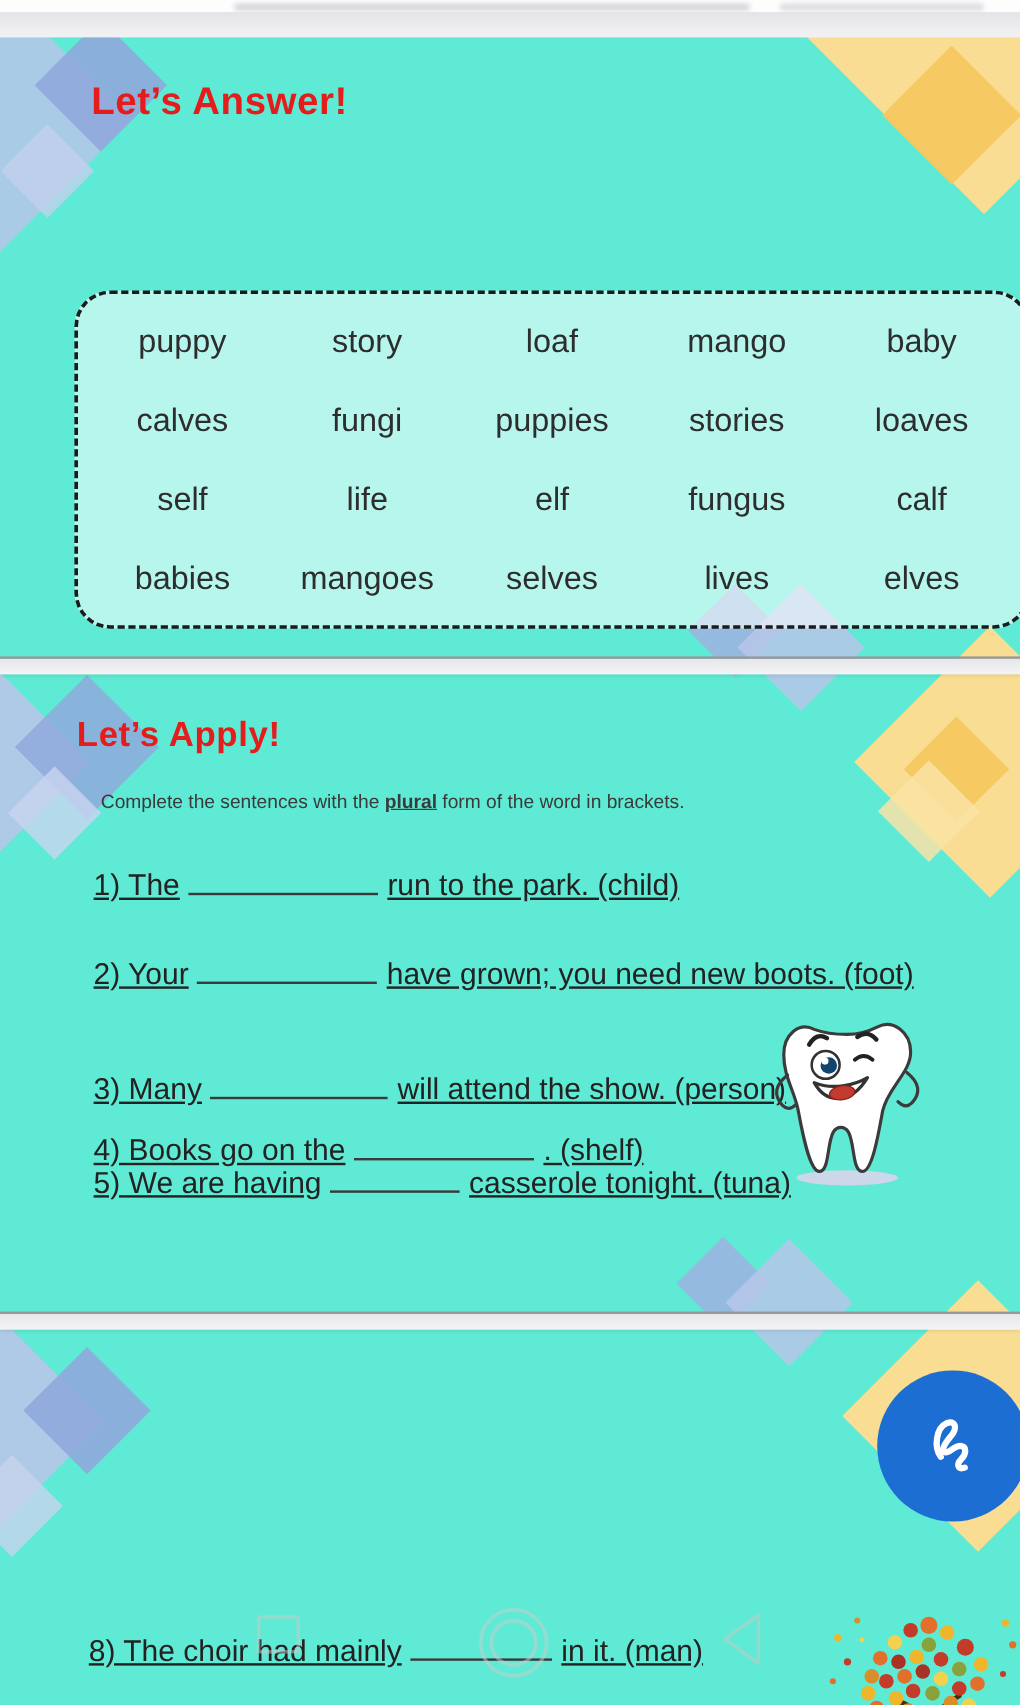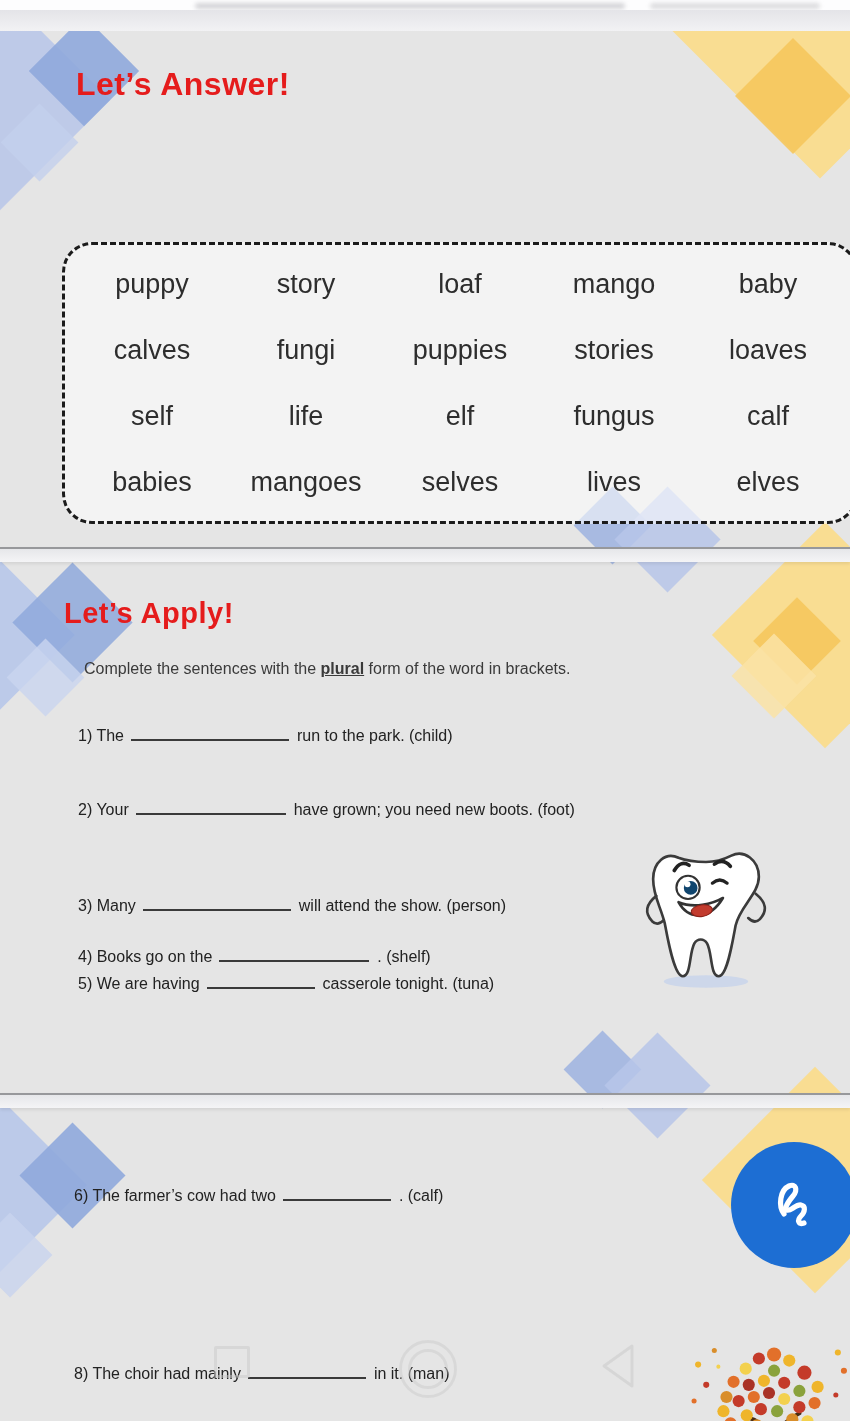--- a/index.html
+++ b/index.html
@@ -1,16 +1,16 @@
 <!DOCTYPE html>
 <html><head>
 <meta charset="utf-8">
 <style>
   html,body{margin:0;padding:0;background:#ffffff;}
-  .screen{position:relative;width:850px;height:1421px;background:#e5e5e5;overflow:hidden;
+  .screen{position:relative;width:850px;height:1421px;background:#5eead4;overflow:hidden;
           font-family:"Liberation Sans",sans-serif;color:#262626;}
 
   
   .statusbar{position:absolute;top:0;left:0;right:0;height:31px;background:#fdfdfe;z-index:4;}
   .statusbar .smudge{position:absolute;top:3px;left:195px;width:430px;height:6px;background:#b4b4b9;
                      filter:blur(2px);opacity:.55;border-radius:3px;}
   .statusbar .smudge2{position:absolute;top:3px;left:650px;width:170px;height:6px;background:#bcbcc0;
                       filter:blur(2px);opacity:.5;border-radius:3px;}
   .statusbar .band{position:absolute;top:10px;left:0;right:0;height:21px;
                    background:linear-gradient(#e4e4e8,#f2f2f4);}
@@ -53,21 +53,21 @@
             border:3px dashed #1b1b1b;border-radius:30px;display:grid;
             grid-template-columns:repeat(5,1fr);grid-template-rows:repeat(4,1fr);
             align-items:center;justify-items:center;font-size:27px;color:#2d2d2d;
             padding:6px 10px;z-index:2;background:rgba(255,255,255,.55);}
 
   
   .h2{left:64px;top:597px;font-size:29px;}
   .instr2{position:absolute;left:84px;top:660px;font-size:16px;color:#3a3a3a;z-index:2;}
   .instr2 .ul{text-decoration:underline;font-weight:bold;}
 
-  .sentence{position:absolute;left:78px;font-size:16px;color:#222;z-index:2;white-space:nowrap;}
+  .sentence{position:absolute;left:78px;font-size:25px;color:#222;z-index:2;white-space:nowrap;text-decoration:underline;}
   .blank{display:inline-block;border-bottom:2px solid #3a3a3a;height:15px;margin:0 8px 0 7px;
          vertical-align:baseline;}
   .s1t{top:724px;} .s2t{top:798px;} .s3t{top:894px;} .s4t{top:945px;} .s5t{top:972px;}
   .s6t{left:74px;top:1184px;} .s7t{left:74px;top:1274px;} .s8t{left:74px;top:1362px;text-align:right;}
   .b1{width:158px}.b2{width:150px}.b3{width:148px}.b4{width:150px}
   .b5{width:108px}.b6{width:108px}.b7{width:128px}.b8{width:118px}
 
   
   .tooth{position:absolute;left:642px;top:843px;z-index:2;}
 
@@ -171,21 +171,20 @@
       <circle cx="45.5" cy="42.5" r="6.5" fill="#10456e"></circle>
       <circle cx="42.5" cy="39" r="2.8" fill="#ffffff"></circle>
       <path d="M66,38 Q73,32 80,38" fill="none" stroke="#222" stroke-width="3" stroke-linecap="round"></path>
       <path d="M34,56 C44,74 64,72 76,52 C66,58 48,62 34,56 Z" fill="#ffffff" stroke="#333" stroke-width="2.5" stroke-linejoin="round"></path>
       <ellipse cx="56" cy="64" rx="10" ry="5.5" fill="#c23b2e" stroke="#8e2219" stroke-width="1" transform="rotate(-8 56 64)"></ellipse>
     </svg>
   </div>
 
   <div class="divider div2"></div>
 
-  <div class="sentence s6t"><span>6) The farmer’s cow had two</span><span class="blank b6"></span><span>. (calf)</span></div>
   <div class="sentence s8t"><span>8) The choir had mainly</span><span class="blank b8"></span><span>in it. (man)</span></div>
 
   <button class="fab">
     <span>
       <svg width="48" height="56" viewBox="0 0 48 56">
         <path d="M14,38 C8,30 10,14 19,10 C26,7 28,14 23,20 C18,26 14,32 17,34
                  C20,36 26,28 31,29 C36,30 35,36 31,40 C27,44 28,49 34,47" fill="none" stroke="#ffffff" stroke-width="5.2" stroke-linecap="round" stroke-linejoin="round"></path>
       </svg>
     </span>
   </button>

